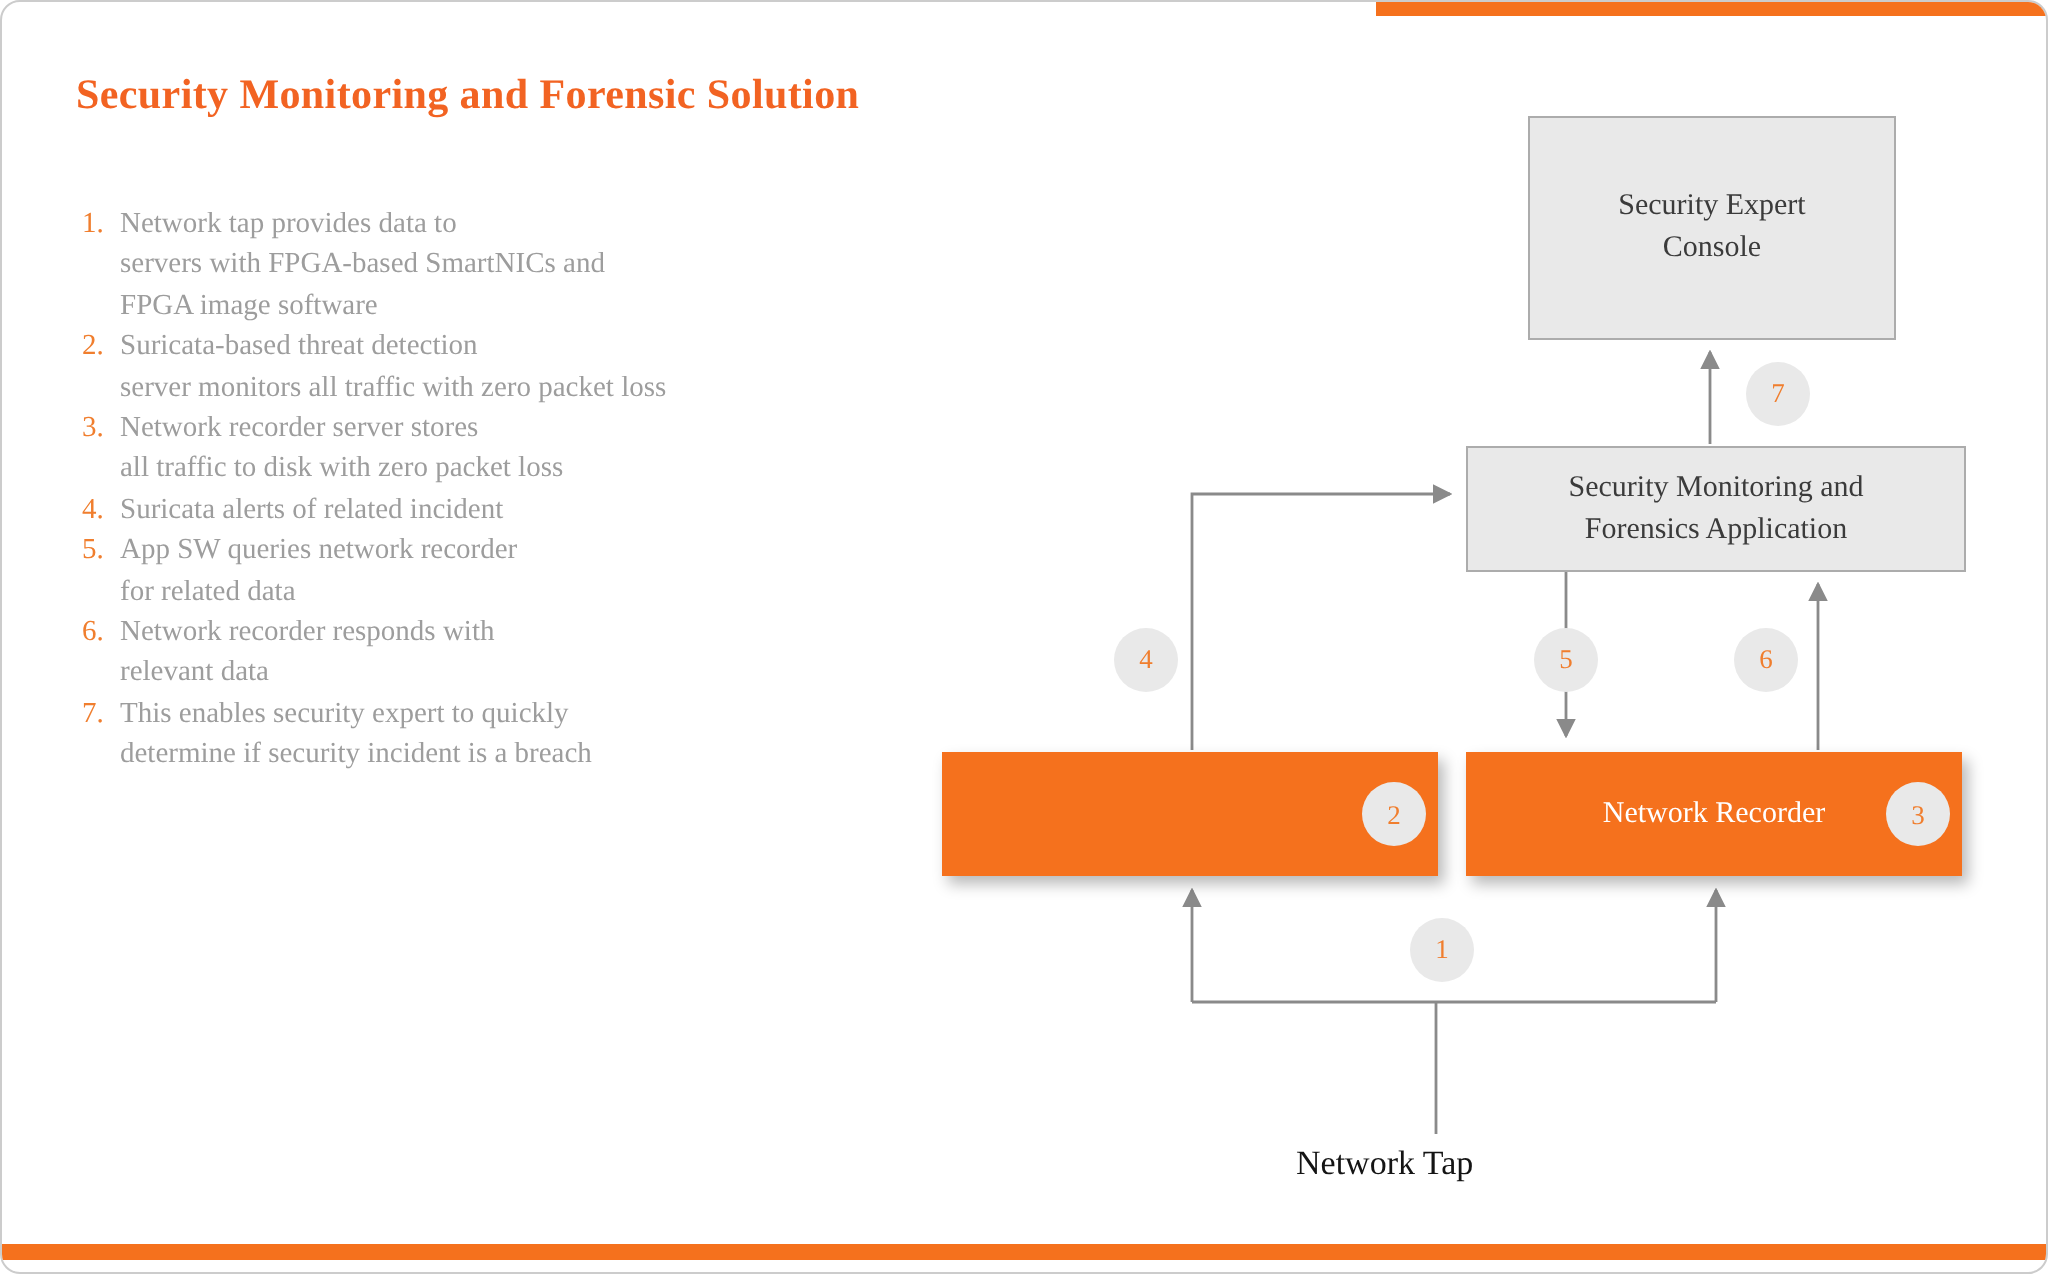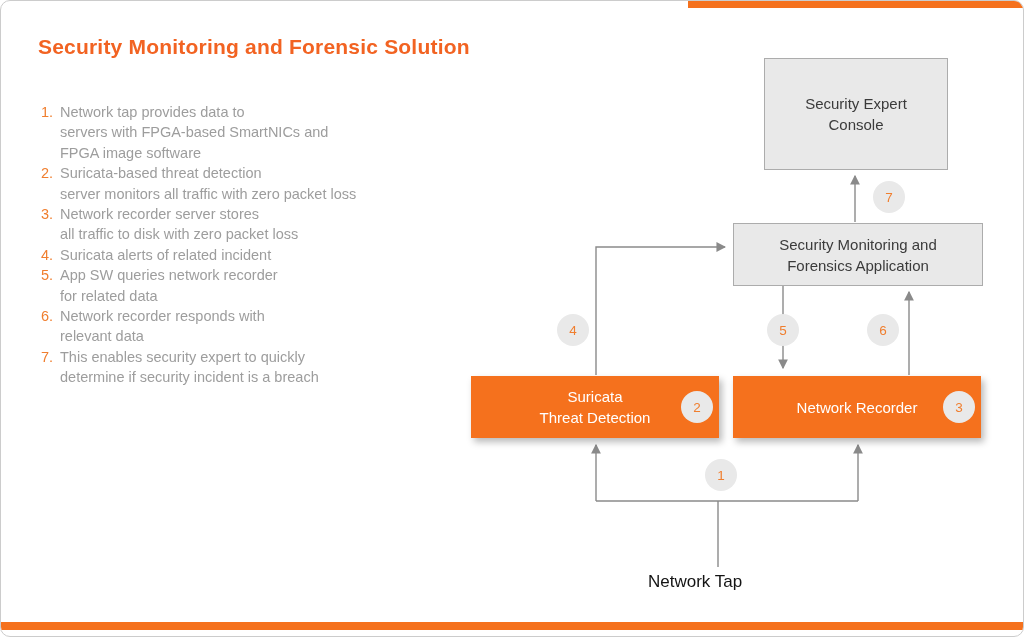--- a/index.html
+++ b/index.html
@@ -1,19 +1,19 @@
 <!DOCTYPE html>
 <html><head>
 <meta charset="utf-8">
 <style>
   html,body { margin:0; padding:0; background:#ffffff; }
   .slide {
     position:relative; width:1024px; height:637px; box-sizing:border-box;
     background:#ffffff; border:1px solid #cccccc; border-radius:10px;
-    overflow:hidden; font-family:Liberation Sans, sans-serif;padding-left:38px;
+    overflow:hidden; font-family:Liberation Serif, serif;padding-left:38px;
   }
   .strip { position:absolute; background:#F5711D; }
   .strip-top { top:0; left:687px; width:337px; height:7px; }
   .strip-bottom { top:621px; left:0; width:1024px; height:8px; }
 
   .title {
     position:absolute; left:37px; top:34px; margin:0;
     font-size:21px; font-weight:bold; color:#F26322; letter-spacing:0.2px;
   }
 
@@ -113,21 +113,20 @@
 
   <div class="box gray" id="console-box">
     <div>Security Expert<br>Console</div>
   </div>
 
   <div class="box gray" id="app-box">
     <div>Security Monitoring and<br>Forensics Application</div>
   </div>
 
   <div class="box orange" id="suricata-box">
-    <div>Suricata<br>Threat Detection</div>
     <div class="badge inside">2</div>
   </div>
 
   <div class="box orange" id="recorder-box">
     <div>Network Recorder</div>
     <div class="badge inside">3</div>
   </div>
 
   <div class="badge" id="badge-7">7</div>
   <div class="badge" id="badge-4">4</div>

